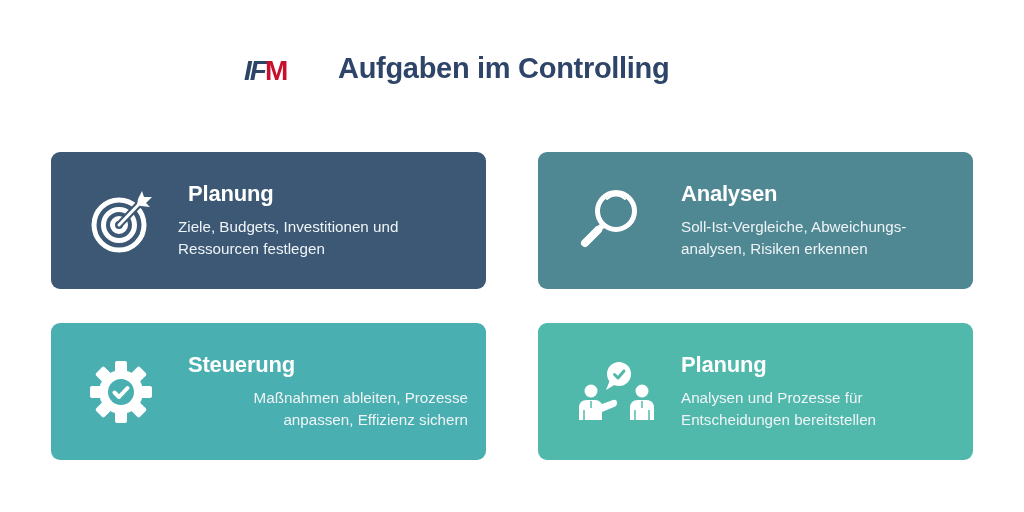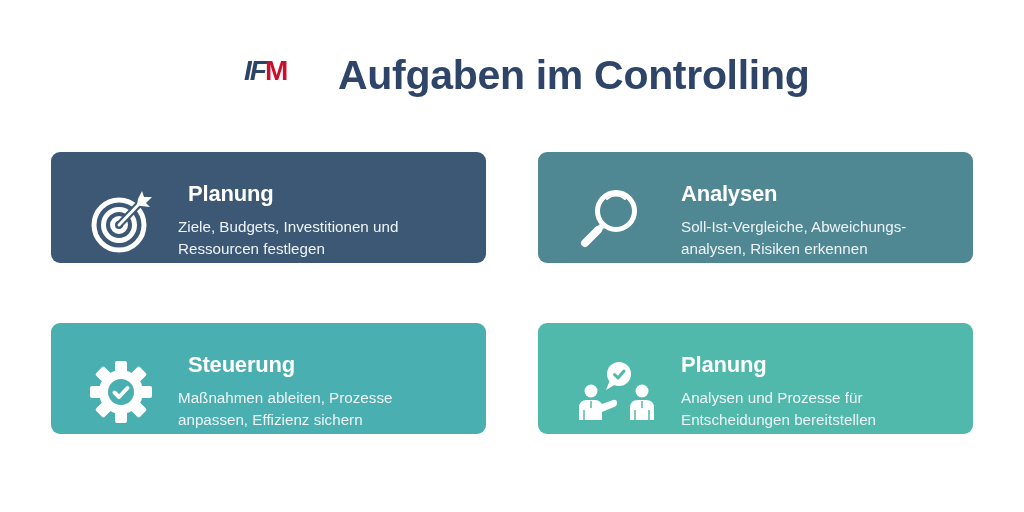--- a/index.html
+++ b/index.html
@@ -4,31 +4,31 @@
   <style>
     * { box-sizing: border-box; margin: 0; padding: 0; }
     html, body { width: 1024px; height: 512px; background: #ffffff; overflow: hidden; }
     body { position: relative; font-family: "Liberation Sans", "DejaVu Sans", sans-serif; }
 
     .header { position: absolute; top: 50px; left: 0; width: 1024px; height: 40px; }
     .logo { position: absolute; left: 244px; top: 8px; height: 26px; display: flex; align-items: center; font-weight: 900; font-size: 28px; letter-spacing: -2px; font-style: italic; line-height: 1; }
     .logo .l-i { color: #2c4466; }
     .logo .l-f { color: #2c4466; }
     .logo .l-m { color: #c8102e; font-style: normal; }
-    .title { position: absolute; left: 338px; top: 2px; font-size: 41px; font-weight: 700; color: #2e4569; letter-spacing: -0.3px; white-space: nowrap; }
+    .title { position: absolute; left: 338px; top: 2px; font-size: 29px; font-weight: 700; color: #2e4569; letter-spacing: -0.3px; white-space: nowrap; }
 
-    .card { position: absolute; width: 435px; height: 111px; border-radius: 9px; color: #ffffff; }
+    .card { position: absolute; width: 435px; height: 137px; border-radius: 9px; color: #ffffff; }
     .card .icon { position: absolute; left: 38px; top: 37px; width: 66px; height: 64px; }
     .card .icon svg { width: 100%; height: 100%; display: block; }
     .card .heading { position: absolute; left: 137px; top: 29px; font-size: 22px; font-weight: 700; letter-spacing: -0.2px; white-space: nowrap; }
     .card .desc { position: absolute; left: 127px; top: 64px; font-size: 15.2px; line-height: 22px; color: #eef4f7; white-space: pre-line; width: 290px; }
 
     #card-planung { left: 51px; top: 152px; background: #3d5874; }
     #card-kontrolle { left: 538px; top: 152px; background: #4f8793; }
-    #card-steuerung { left: 51px; top: 323px; background: #4aafb0; }
+    #card-steuerung { left: 51px; top: 323px; background: #4aafb0; text-align: right; }
     #card-beratung { left: 538px; top: 323px; background: #50b9ab; }
     #card-kontrolle .heading, #card-beratung .heading { left: 143px; }
     #card-kontrolle .desc, #card-beratung .desc { left: 143px; }
   </style>
 </head>
 <body>
 
 <div class="header">
   <div class="logo">
     <span class="l-i">I</span>

